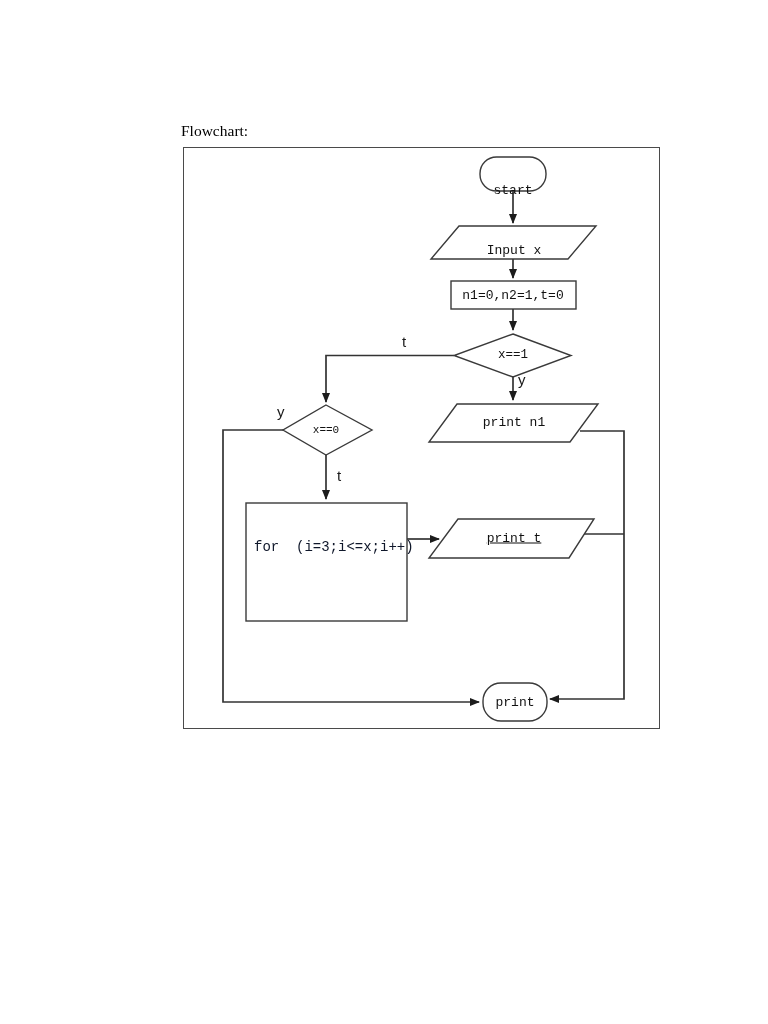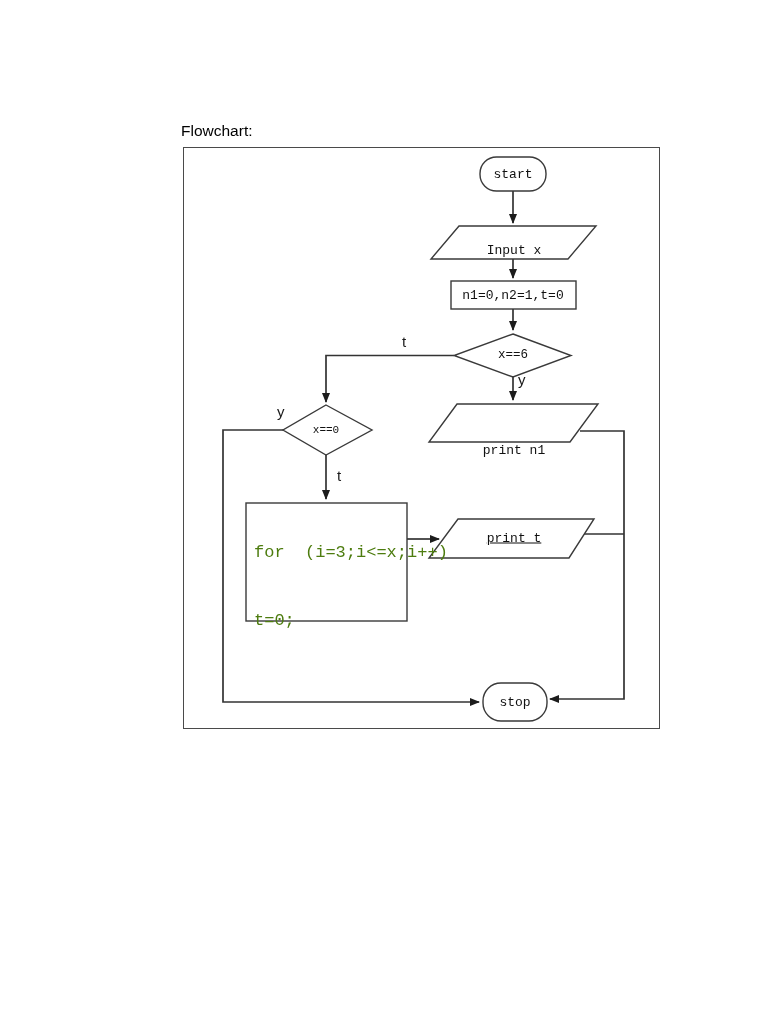--- a/index.html
+++ b/index.html
@@ -12,21 +12,21 @@
     position: relative;
     width: 768px;
     height: 1024px;
     background: #ffffff;
     overflow: hidden;
   }
   .caption {
     position: absolute;
     left: 181px;
     top: 122px;
-    font-family: Liberation Sans, sans-serif;
+    font-family: Liberation Serif, serif;
     font-size: 15.5px;
     color: #000000;
   }
   .frame {
     position: absolute;
     left: 183px;
     top: 147px;
     width: 475px;
     height: 580px;
     border: 1.5px solid #4a4a4a;
@@ -45,22 +45,22 @@
     font-size: 13px;
     color: #111111;
     white-space: pre;
     line-height: 1;
   }
   .code-block {
     position: absolute;
     left: 70px;
     top: 352px;
     font-family: "Liberation Mono", "DejaVu Sans Mono", monospace;
-    font-size: 17px;
-    color: #4d7c0f;
+    font-size: 14px;
+    color: #0f172a;
     white-space: pre;
   }
   .code-block div {
     height: 30px;
     line-height: 30px;
   }
   .flabel {
     position: absolute;
     font-family: "Liberation Sans", "DejaVu Sans", sans-serif;
     font-size: 15px;
@@ -109,32 +109,31 @@
       <path class="shape" d="M275 78 H412 L384 111 H247 Z"></path>
       <rect class="shape" x="267" y="133" width="125" height="28"></rect>
       <path class="shape" d="M329 186 L387 207.5 L329 229 L270 207.5 Z"></path>
       <path class="shape" d="M273 256 H414 L386 294 H245 Z"></path>
       <path class="shape" d="M142 257 L188 282 L142 307 L99 282 Z"></path>
       <rect class="shape" x="62" y="355" width="161" height="118"></rect>
       <path class="shape" d="M274 371 H410 L385 410 H245 Z"></path>
       <rect class="shape" x="299" y="535" width="64" height="38" rx="18"></rect>
     </svg>
 
-    <div class="ntext" style="left:329px; top:26px;">start</div>
+    <div class="ntext" style="left:329px; top:42px;">start</div>
     <div class="ntext" style="left:330px; top:102px;">Input x</div>
     <div class="ntext" style="left:329px; top:147px;text-align:right;">n1=0,n2=1,t=0</div>
-    <div class="ntext" style="left:329px; top:207px; font-size:12.5px;">x==6</div>
-    <div class="ntext" style="left:330px; top:274px;margin-top:28px;">print n1</div>
+    <div class="ntext" style="left:329px; top:207px; font-size:12.5px;">x==1</div>
+    <div class="ntext" style="left:330px; top:274px;">print n1</div>
     <div class="ntext" style="left:142px; top:282px; font-size:11px;">x==0</div>
     <div class="ntext" style="left:330px; top:390px;text-decoration:underline;">print t</div>
-    <div class="ntext" style="left:331px; top:554px;">stop</div>
+    <div class="ntext" style="left:331px; top:554px;">print</div>
 
     <div class="code-block">
       <div>for  (i=3;i&lt;=x;i++)</div>
-      <div>t=0;</div>
     </div>
 
     <div class="flabel" style="left:218px; top:186px;">t</div>
     <div class="flabel" style="left:334px; top:224px;">y</div>
     <div class="flabel" style="left:93px; top:256px;">y</div>
     <div class="flabel" style="left:153px; top:320px;">t</div>
 
   </div>
 </div>
 

